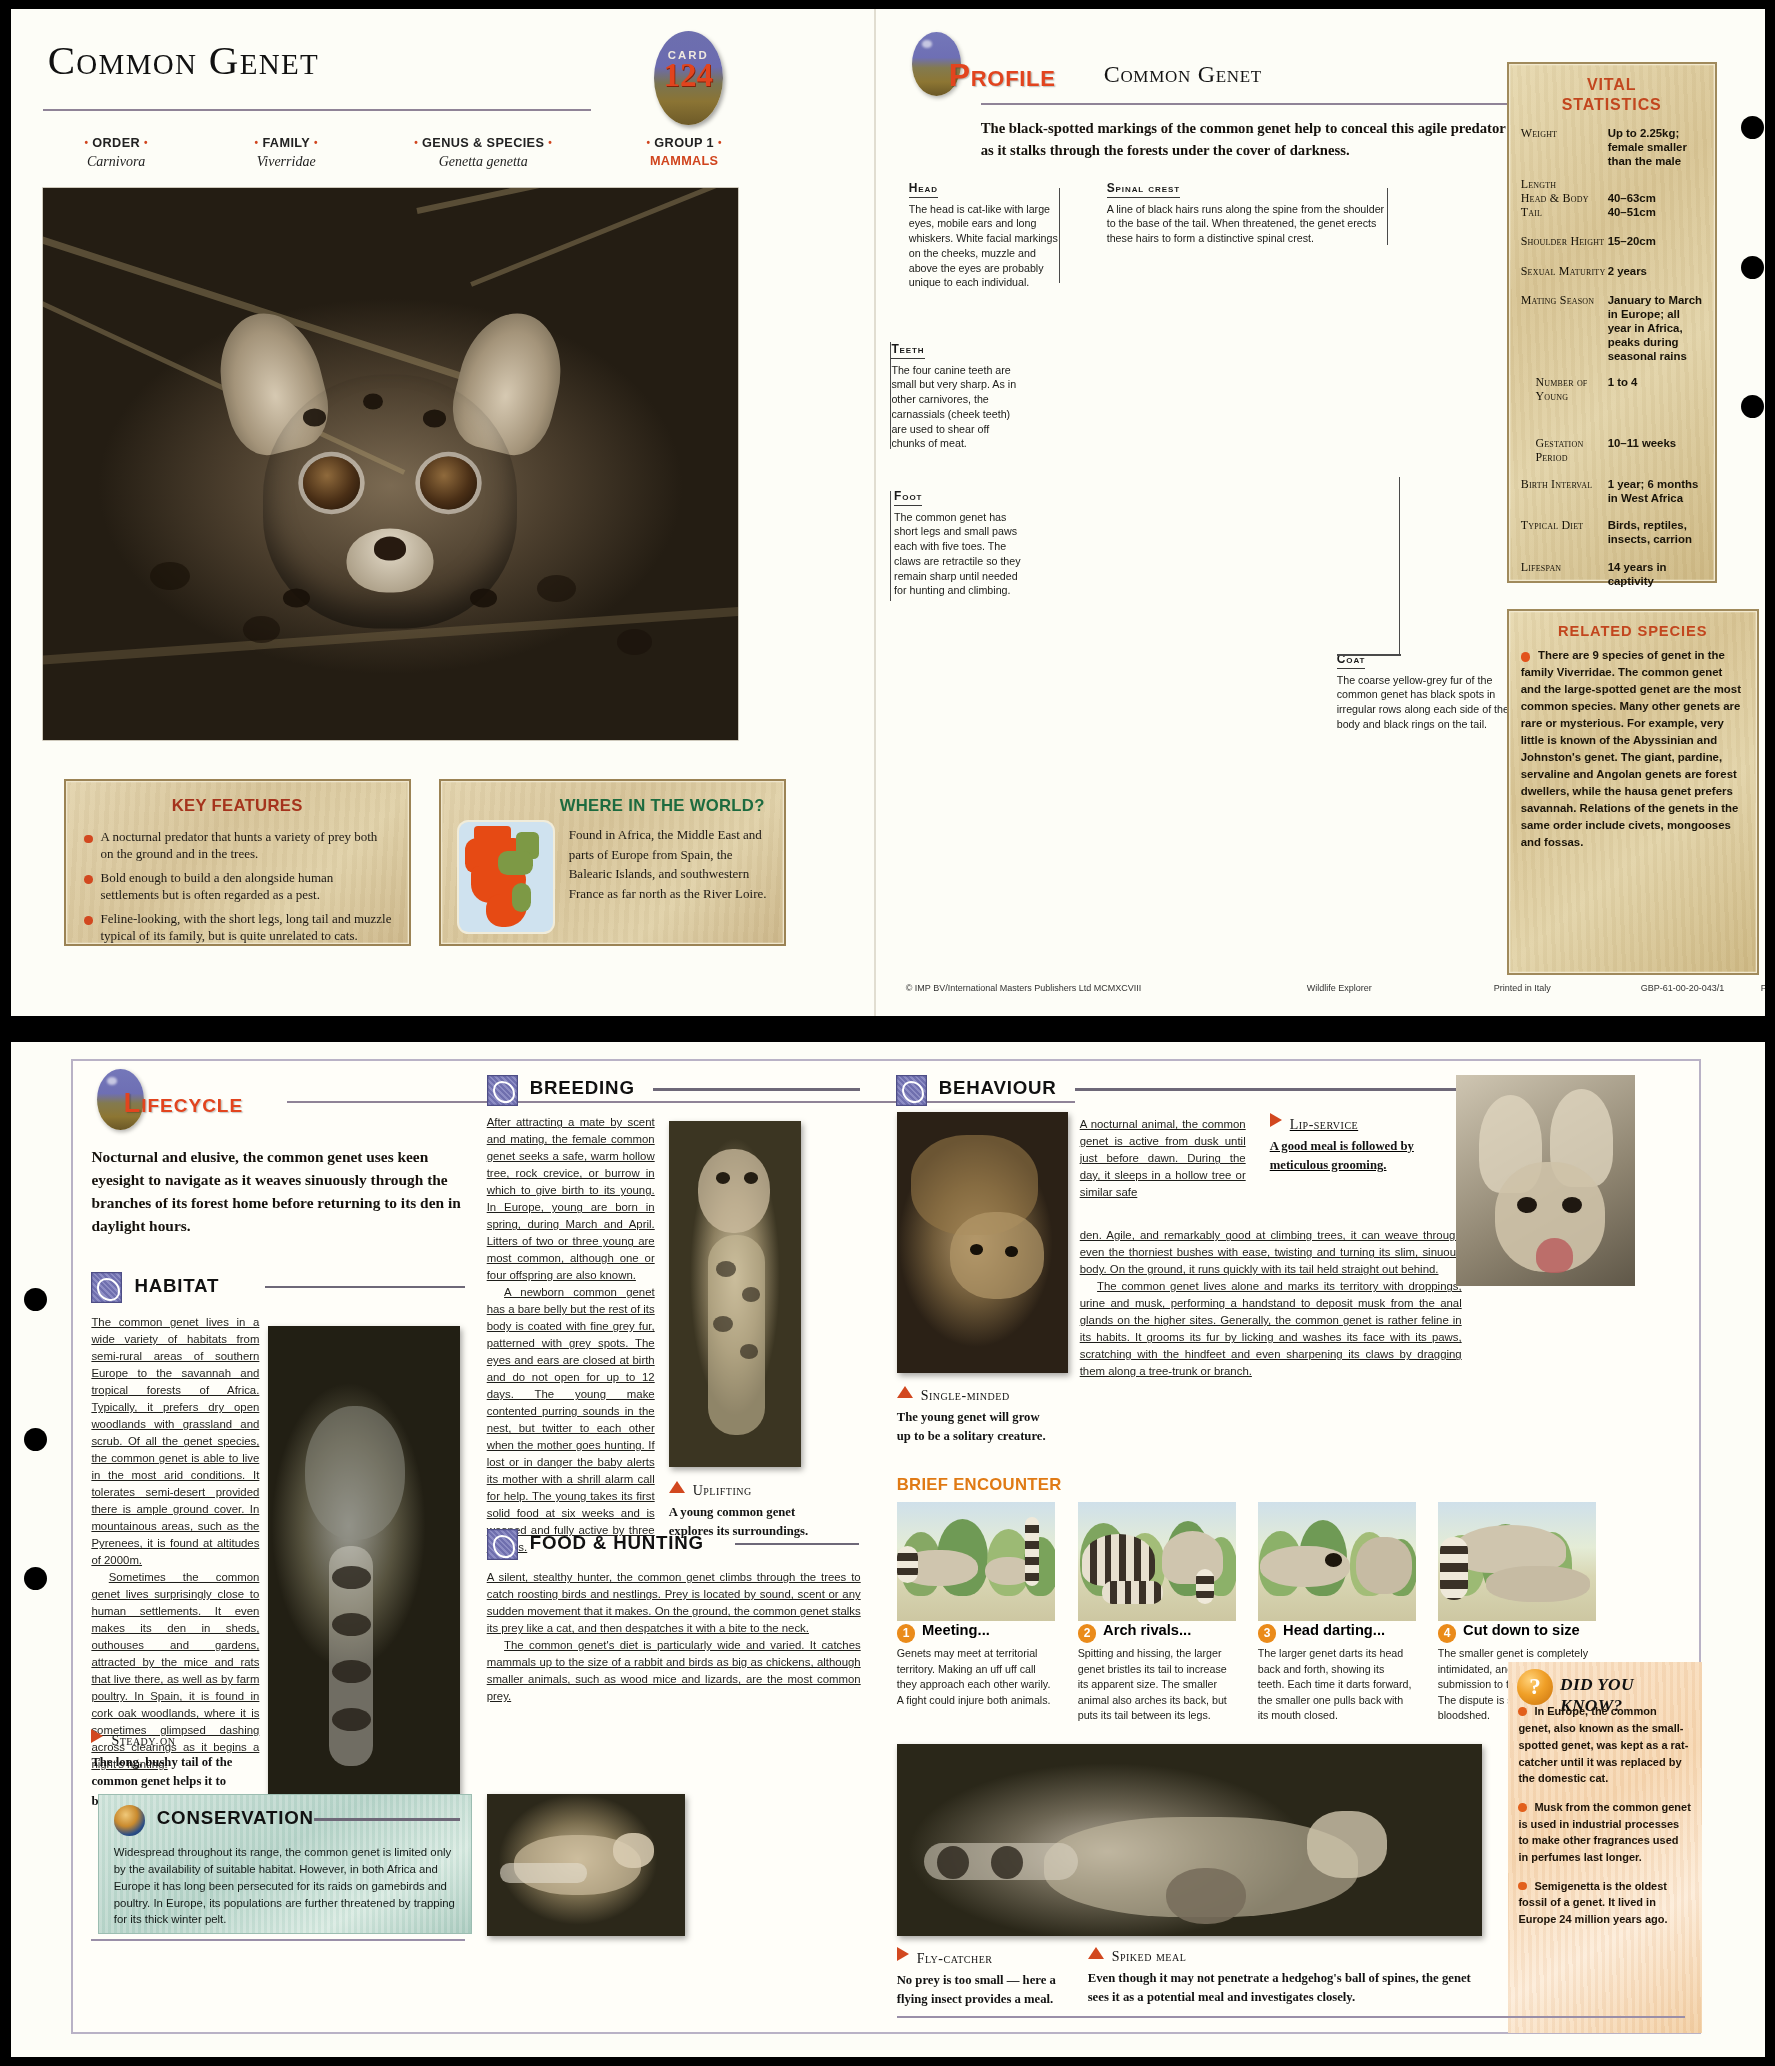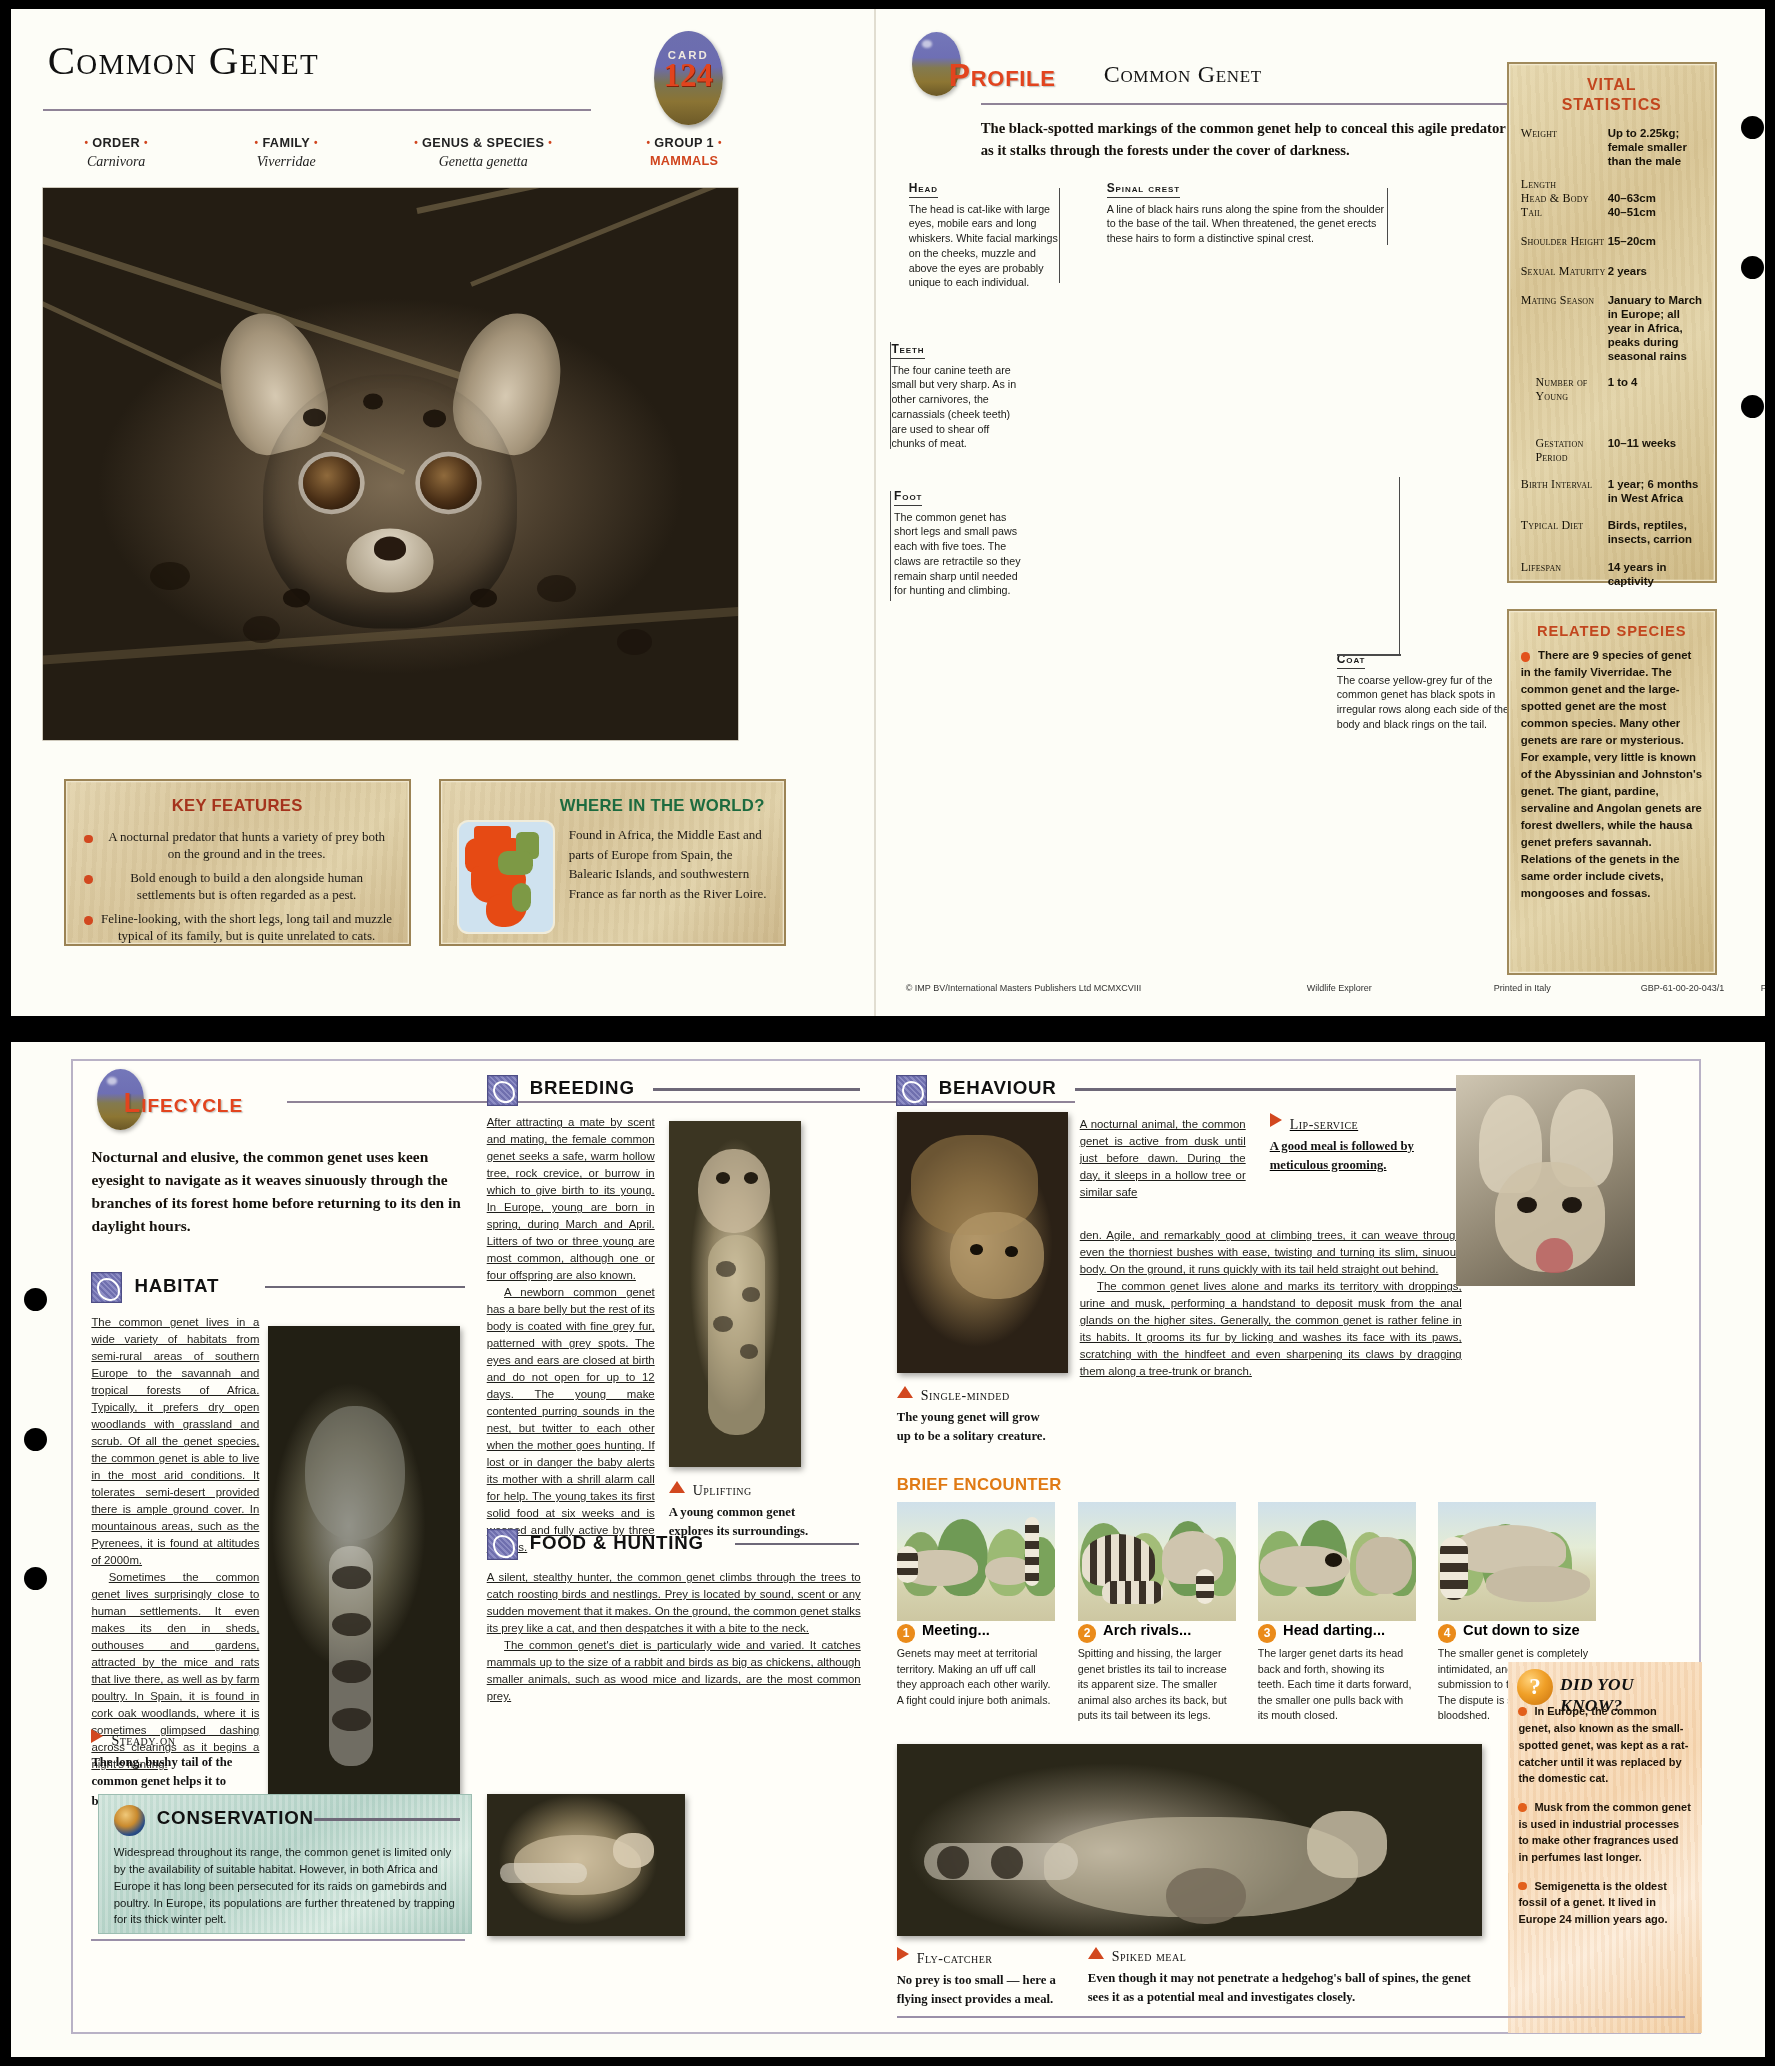--- a/index.html
+++ b/index.html
@@ -131,21 +131,21 @@
     box-shadow:inset 0 0 0 1.3px #efe6cd;
   }
   #key-features { left:53px; top:770px; width:347px; height:167px; }
   #where-world  { left:428px; top:770px; width:347px; height:167px; }
   .ib-title {
     text-align:center; margin-top:14.7px;
     font-size:16.7px; font-weight:bold; letter-spacing:0.3px;
   }
   #key-features .ib-title { color:#a5331c; }
   #where-world  .ib-title { color:#1d6b3f; }
-  .kf-list { margin:13.4px 16px 0 17.4px; padding:0; list-style:none;text-align:center; }
+  .kf-list { margin:13.4px 16px 0 17.4px; padding:0; list-style:none; }
   .kf-list li {
     position:relative; padding-left:17.4px; margin-bottom:7.3px;
     font-family:"Liberation Serif", serif; font-size:13px;
     line-height:16.7px; color:#1d1914;
   }
   .kf-list li:before {
     content:""; position:absolute; left:1.3px; top:5.3px;
     width:8.7px; height:8.7px; border-radius:50%; background:#d2481f;
   }
   .ww-body {
@@ -215,21 +215,21 @@
   
   .parch {
     position:absolute;
     background:
       repeating-linear-gradient(88deg, rgba(163,134,78,.09) 0 4px, rgba(226,209,168,.09) 4px 8.7px),
       linear-gradient(140deg,#e9dcb5 0%,#d9c697 35%,#e4d6ad 62%,#cdb884 100%);
     border:2px solid #a08a5c;
     box-shadow:inset 0 0 0 1.3px #f2e9cf;
   }
   #vital-stats { left:1496px; top:53px; width:210px; height:521px; }
-  #related-species { left:1496px; top:600px; width:210px; height:366px; }
+  #related-species { left:1496px; top:600px; width:252px; height:366px; }
   .parch-title {
     text-align:center; margin-top:10.7px;
     font-size:16px; font-weight:bold; color:#c2461e;
     letter-spacing:0.9px; line-height:20px;
   }
   #related-species .parch-title { font-size:14.7px; margin-top:9.4px; }
   .vs-row {
     position:relative; display:flex; margin:0 9.4px 0 12px; padding-top:6.7px;
   }
   .vs-key {

